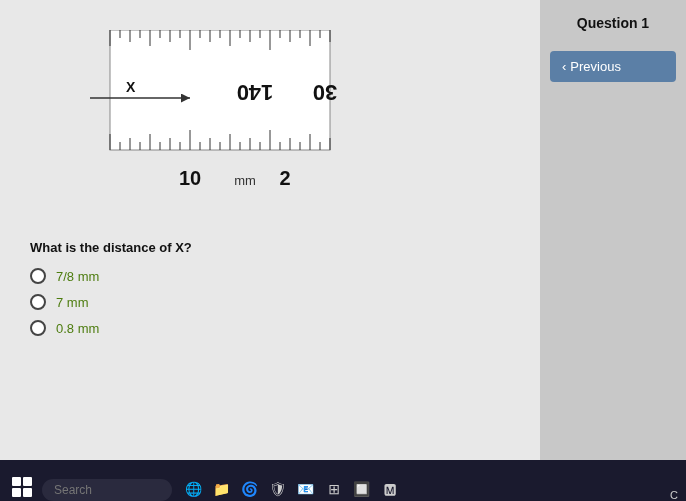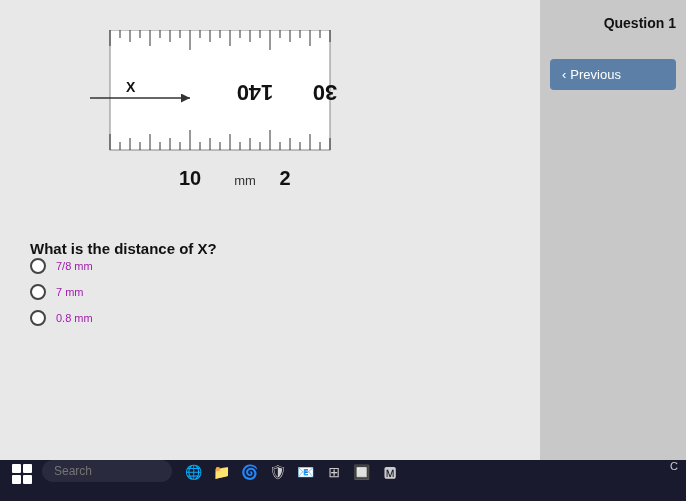--- a/index.html
+++ b/index.html
@@ -32,24 +32,24 @@
       margin: 10px auto 10px 60px;
     }
 
     .ruler-svg {
       width: 100%;
       height: 100%;
     }
 
     
     .question-text {
-      font-size: 15px;
+      font-size: 13px;
       font-weight: bold;
       color: #111;
-      margin: 8px 0 1px 0;
+      margin: 8px 0 13px 0;
     }
 
     
     .options-list {
       list-style: none;
       padding: 0;
     }
 
     .option-item {
       display: flex;
@@ -63,41 +63,41 @@
       height: 16px;
       border: 2px solid #444;
       border-radius: 50%;
       margin-right: 10px;
       flex-shrink: 0;
       background: white;
       position: relative;
     }
 
     .option-label {
-      font-size: 11px;
-      color: #a21caf;
+      font-size: 13px;
+      color: #4d7c0f;
     }
 
     
     .right-panel {
       position: absolute;
       top: 0;
       right: 0;
       width: 146px;
       height: 460px;
       background: #c8c8c8;
       padding: 15px 10px;
     }
 
     .question-number {
       font-size: 14px;
       font-weight: bold;
       color: #111;
-      margin-bottom: 28px;
-      text-align: right;
+      margin-bottom: 20px;
+      text-align: center;
     }
 
     .prev-button {
       background: #5b7fa6;
       color: white;
       border: none;
       border-radius: 4px;
       padding: 8px 12px;
       font-size: 13px;
       cursor: pointer;
@@ -113,21 +113,21 @@
 
     
     .taskbar {
       position: absolute;
       bottom: 0;
       left: 0;
       width: 686px;
       height: 41px;
       background: #1a1a2e;
       display: flex;
-      align-items: flex-start;
+      align-items: flex-end;
       padding: 0 8px;
       gap: 6px;
     }
 
     .taskbar-start {
       width: 28px;
       height: 28px;
       display: flex;
       align-items: center;
       justify-content: center;

